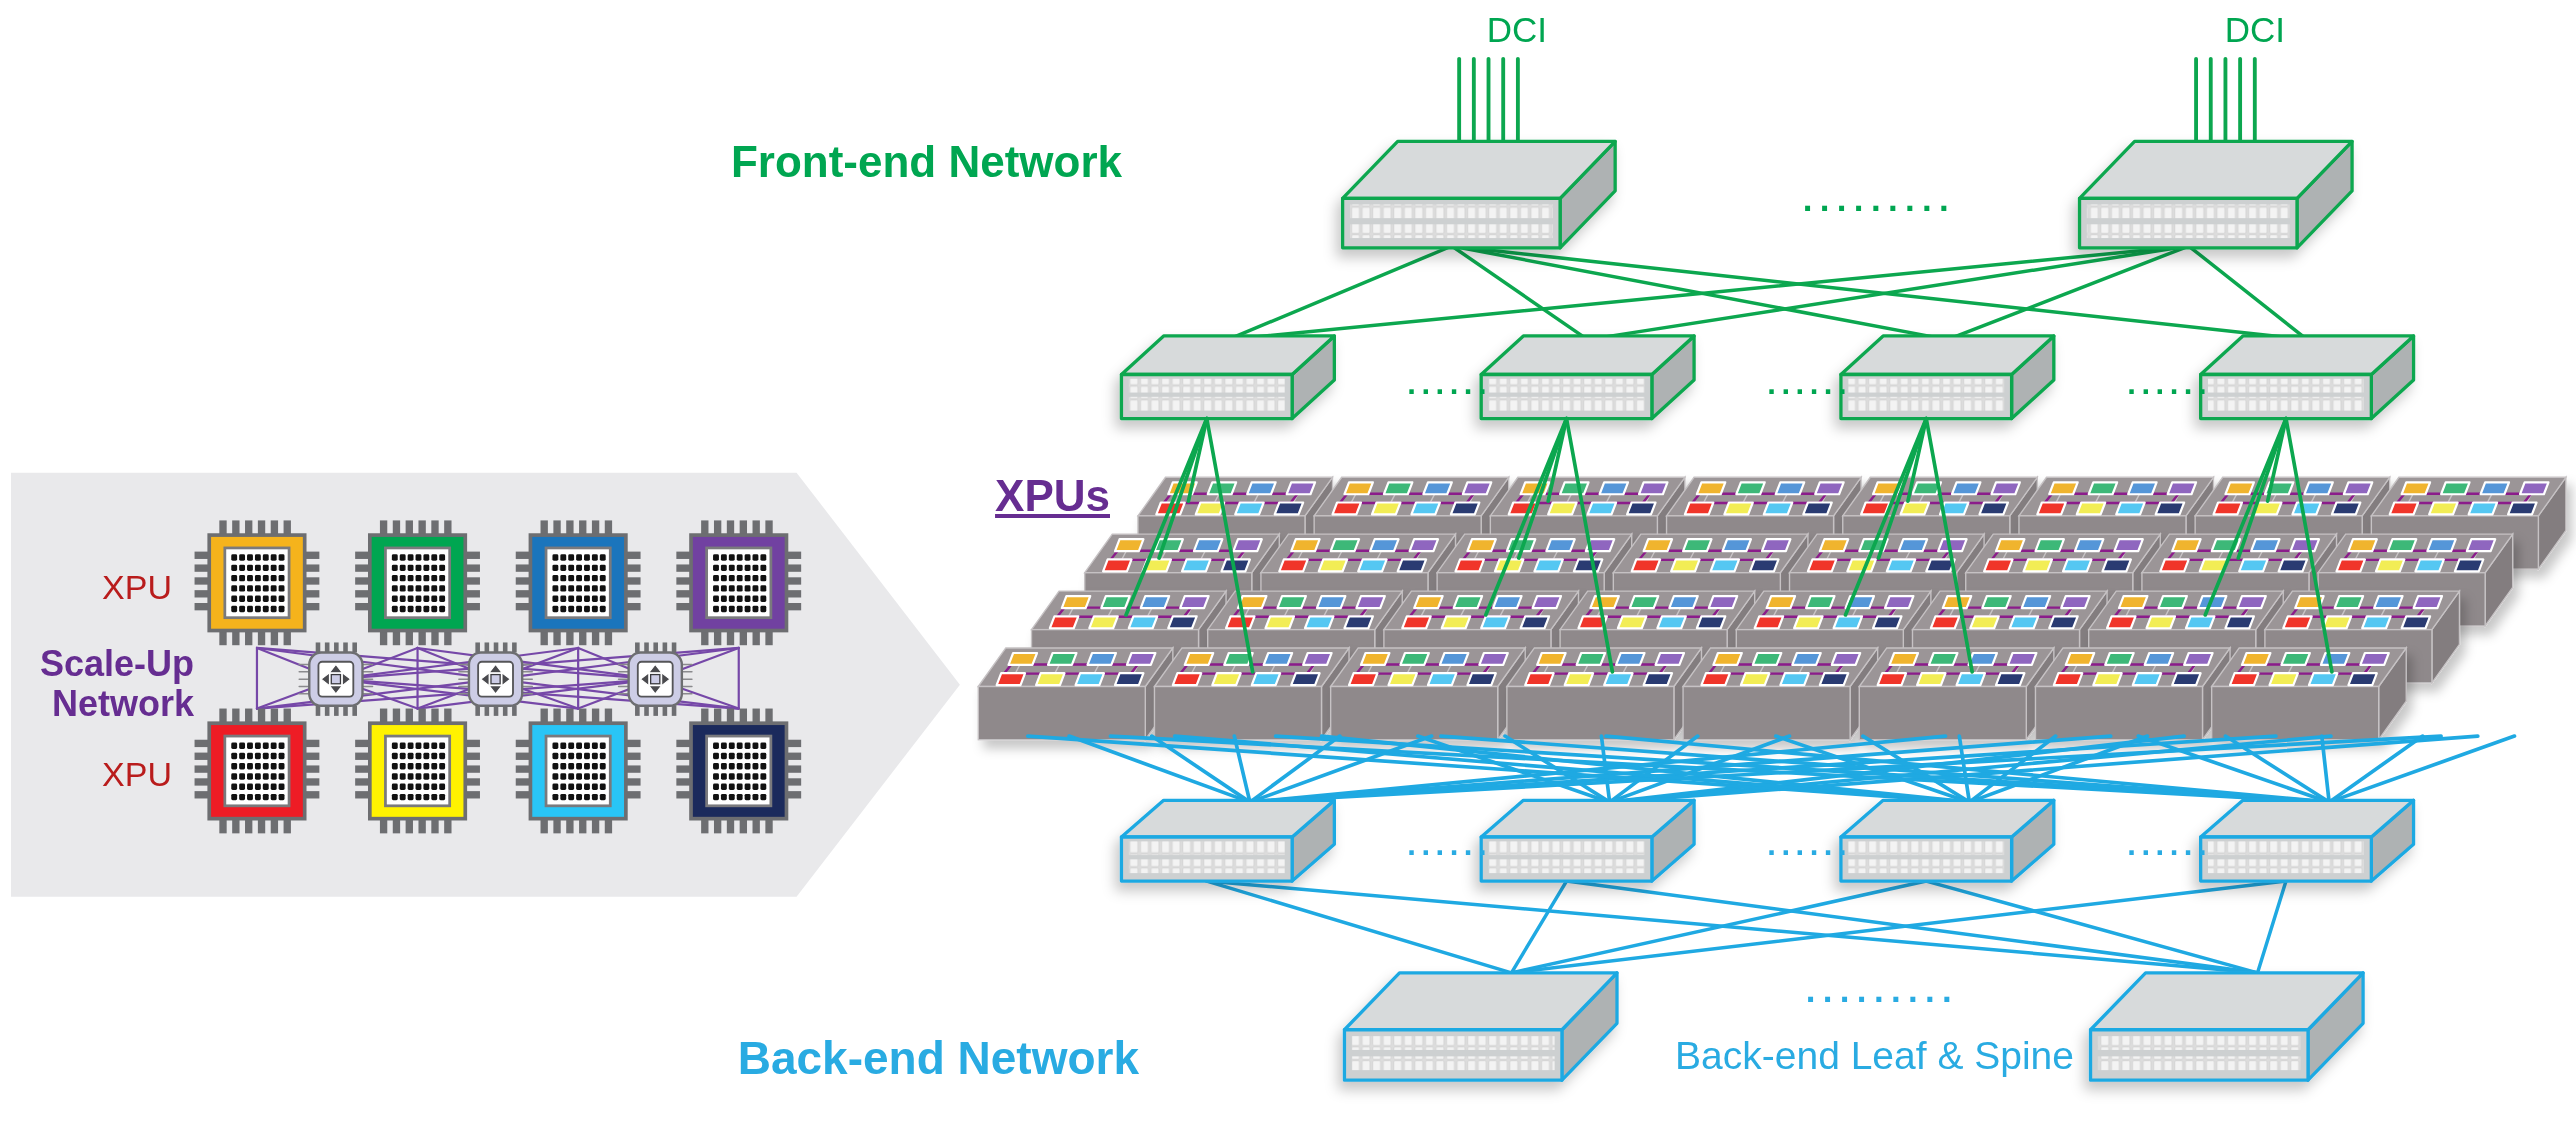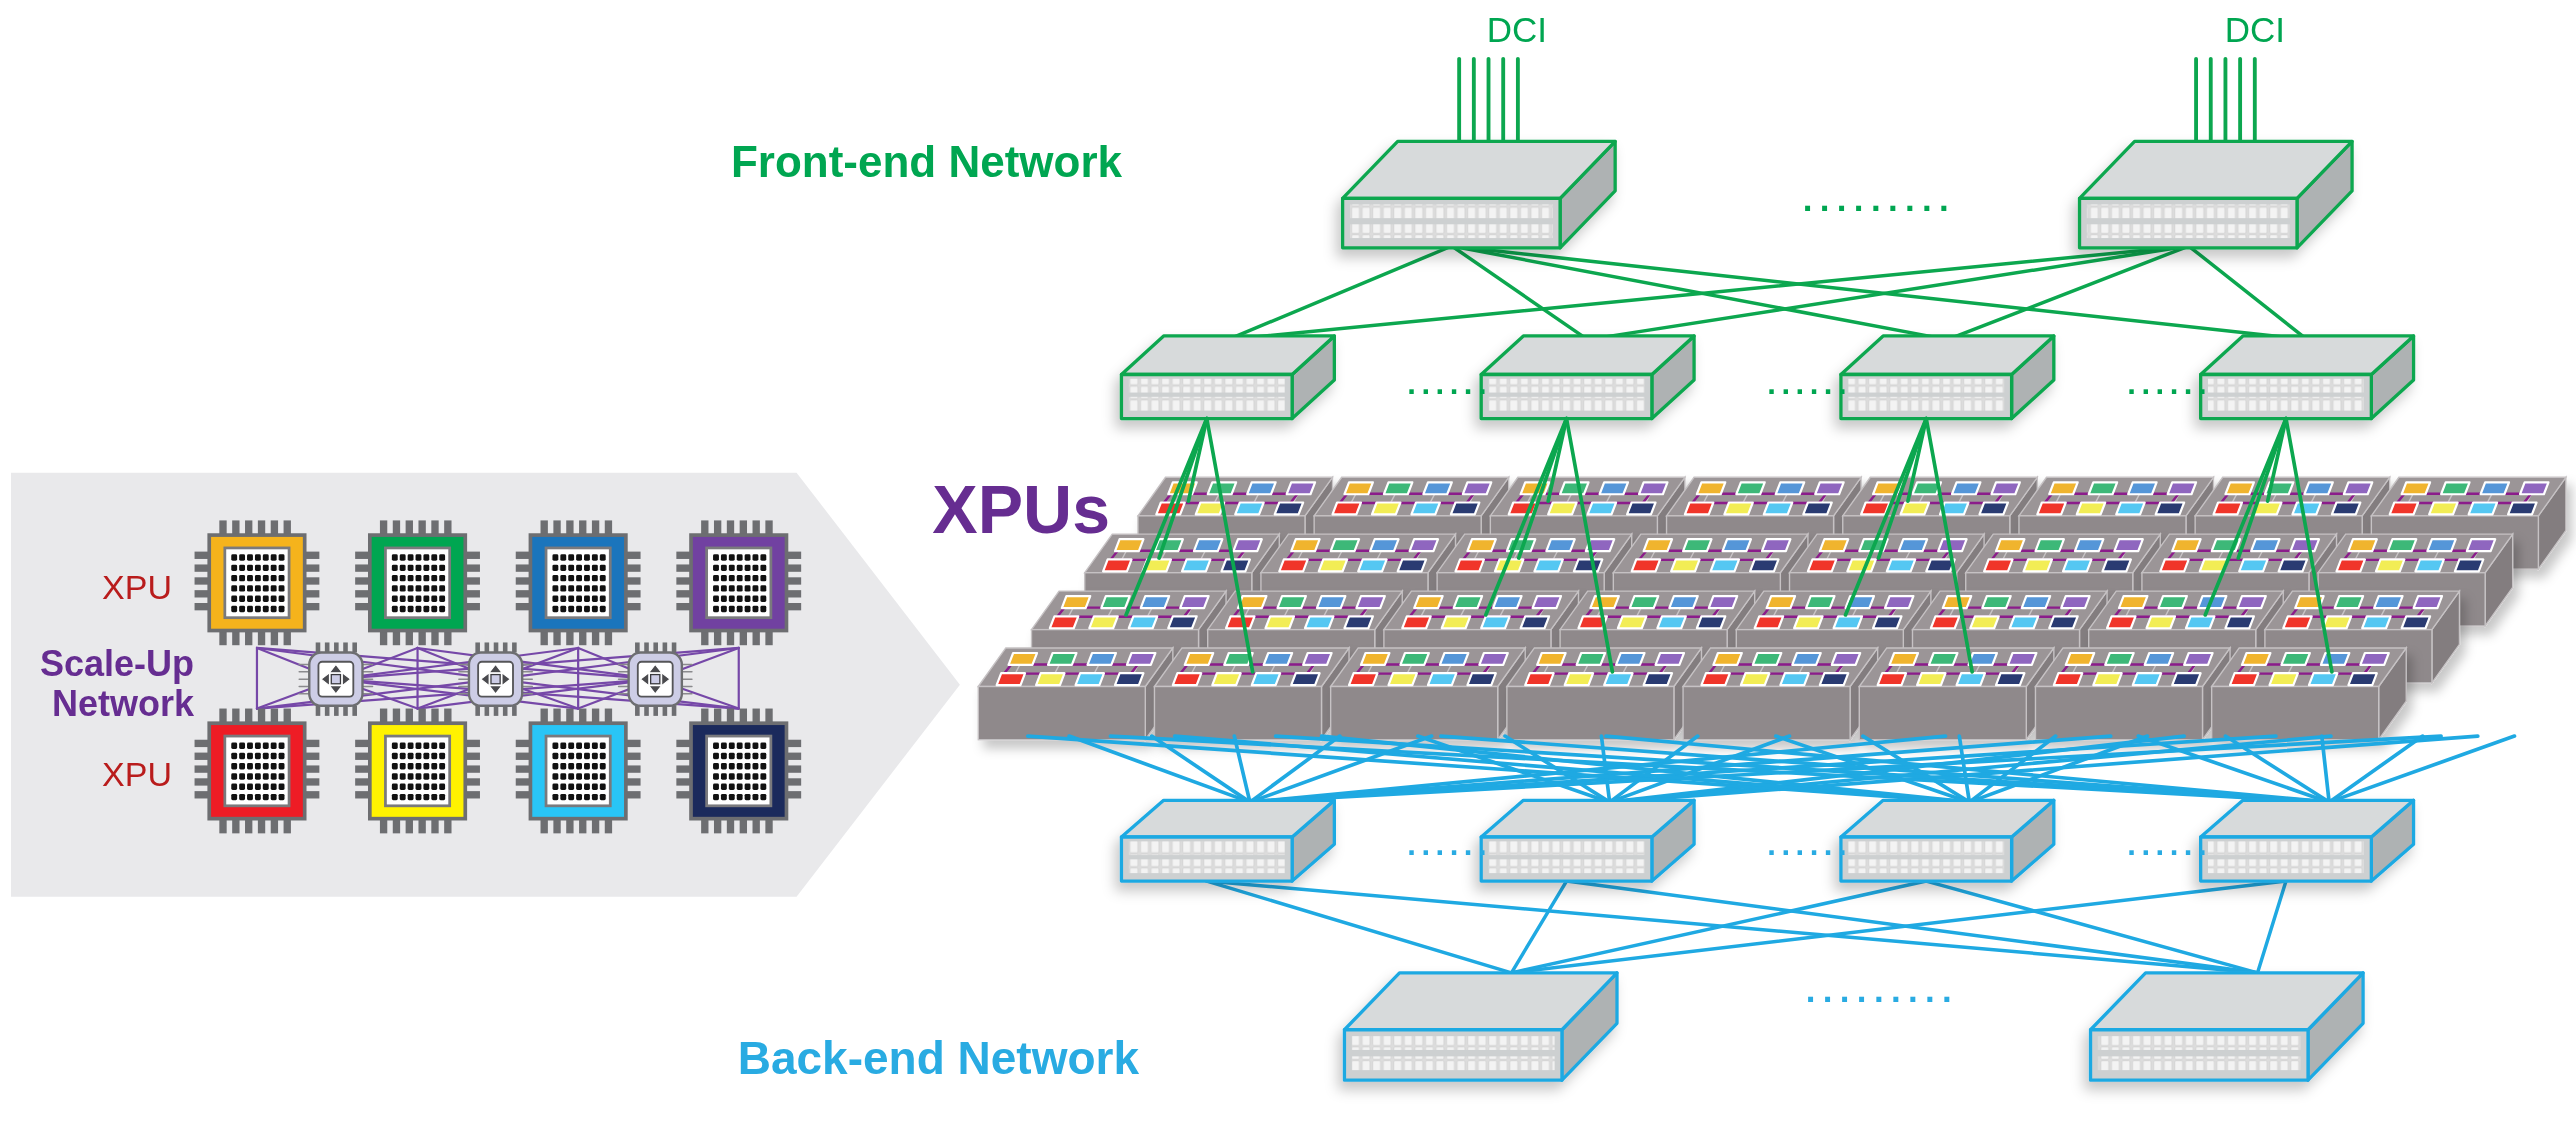--- a/index.html
+++ b/index.html
@@ -1442,25 +1442,26 @@
     </svg>
 
   <div class="lbl green bold" style="left:636px;top:138px;width:486px;font-size:44px;">Front-end Network</div>
   <div class="lbl green" style="left:1428px;top:11px;width:119px;font-size:35px;">DCI</div>
   <div class="lbl green" style="left:2166px;top:11px;width:119px;font-size:35px;">DCI</div>
   <div class="lbl green dots" style="left:1736px;top:180px;width:220px;font-size:35px;">.........</div>
   <div class="lbl green dots6" style="left:1290px;top:367px;width:202px;font-size:31px;">......</div>
   <div class="lbl green dots6" style="left:1650px;top:367px;width:202px;font-size:31px;">......</div>
   <div class="lbl green dots6" style="left:2010px;top:367px;width:202px;font-size:31px;">......</div>
 
-  <div class="lbl purple bold" style="left:853px;top:472px;width:257px;font-size:68px;">XPUs</div>
+  <div class="lbl purple bold" style="left:853px;top:472px;width:257px;font-size:44px;text-decoration:underline;">XPUs</div>
 
   <div class="lbl black" style="left:48px;top:569px;width:124px;font-size:34px;">XPU</div>
   <div class="lbl black" style="left:48px;top:756px;width:124px;font-size:34px;">XPU</div>
   <div class="lbl purple bold" style="left:20px;top:644px;width:174px;font-size:36px;"><span>Scale-Up</span><br><span>Network</span></div>
 
   <div class="lbl cyan bold" style="left:653px;top:1033px;width:486px;font-size:46px;">Back-end Network</div>
+  <div class="lbl cyan" style="left:1606px;top:1035px;width:468px;font-size:39px;">Back-end Leaf &amp; Spine</div>
   <div class="lbl cyan dots" style="left:1739px;top:971px;width:220px;font-size:35px;">.........</div>
   <div class="lbl cyan dots6" style="left:1290px;top:828px;width:202px;font-size:31px;">......</div>
   <div class="lbl cyan dots6" style="left:1650px;top:828px;width:202px;font-size:31px;">......</div>
   <div class="lbl cyan dots6" style="left:2010px;top:828px;width:202px;font-size:31px;">......</div>
 </div>
 
 
 </body></html>

